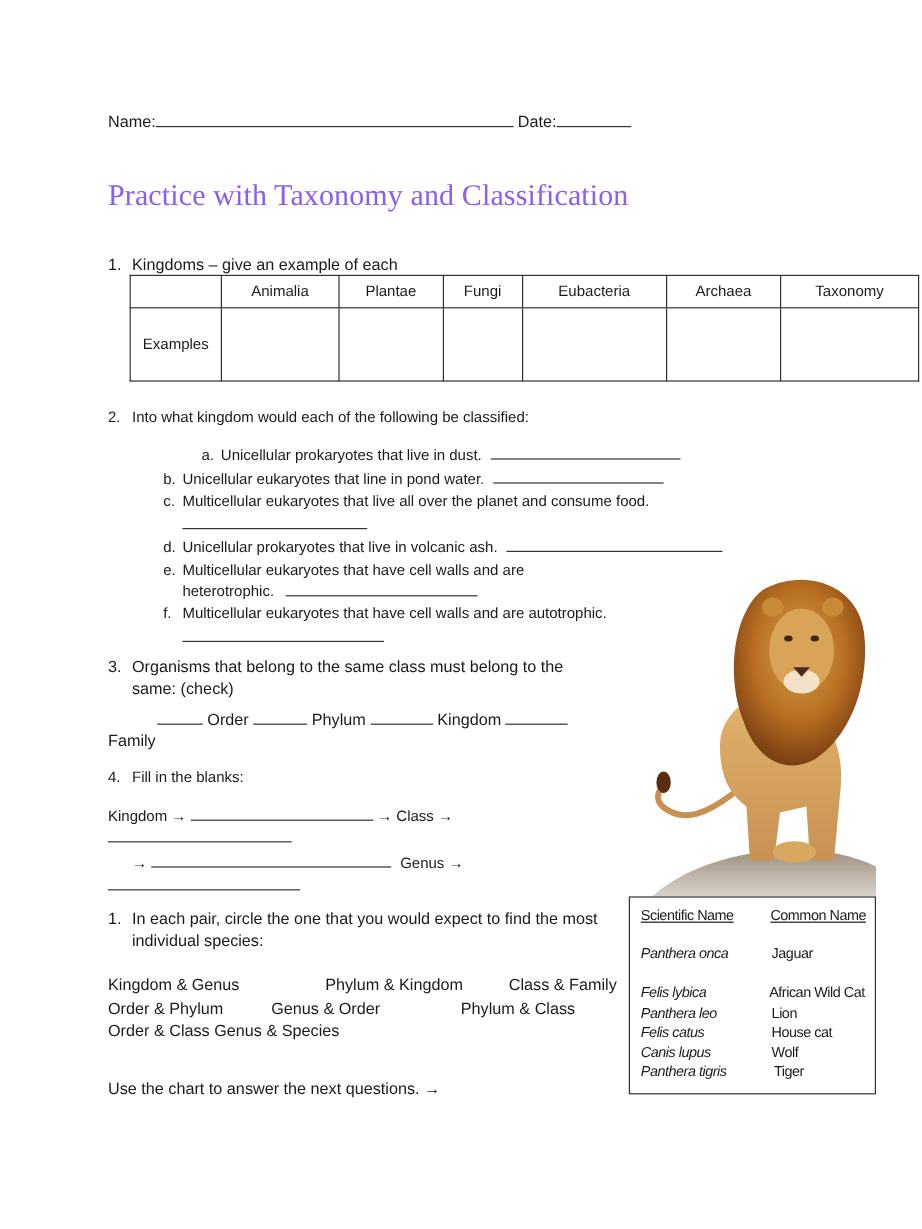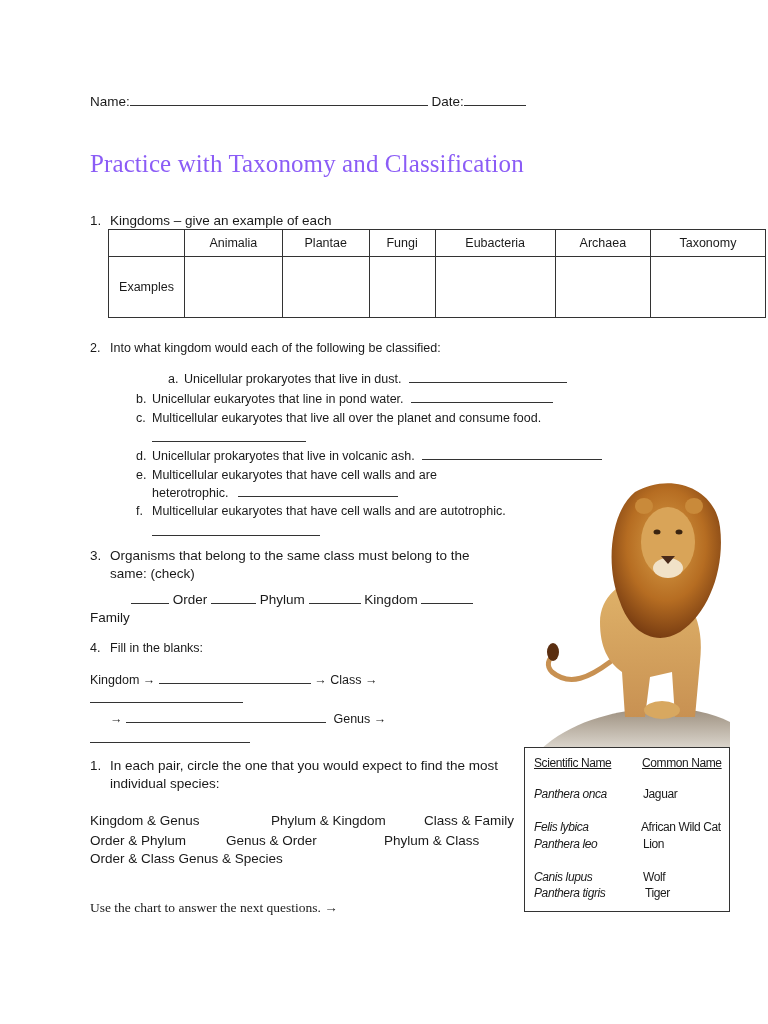--- a/index.html
+++ b/index.html
@@ -141,21 +141,21 @@
 </div>
 <div class="abs t13" style="left:110px; top:775px;">individual species:</div>
 <div class="abs t13" style="left:90px; top:812px;">Kingdom &amp; Genus</div>
 <div class="abs t13" style="left:271px; top:812px;">Phylum &amp; Kingdom</div>
 <div class="abs t13" style="left:424px; top:812px;">Class &amp; Family</div>
 <div class="abs t13" style="left:90px; top:832px;">Order &amp; Phylum</div>
 <div class="abs t13" style="left:226px; top:832px;">Genus &amp; Order</div>
 <div class="abs t13" style="left:384px; top:832px;">Phylum &amp; Class</div>
 <div class="abs t13" style="left:90px; top:850px;">Order &amp; Class Genus &amp; Species</div>
 
-<div class="abs t13" style="left:90px; top:899px;font-family:Liberation Serif, serif;">Use the chart to answer the next questions. →</div>
+<div class="abs t13" style="left:90px; top:899px;">Use the chart to answer the next questions. →</div>
 
 <div class="abs lion">
   <svg width="190" height="278" viewBox="0 0 190 278" xmlns="http://www.w3.org/2000/svg">
     <defs>
       <radialGradient id="mane" cx="50%" cy="40%" r="60%">
         <stop offset="0%" stop-color="#d9a04a"></stop>
         <stop offset="60%" stop-color="#b66d22"></stop>
         <stop offset="100%" stop-color="#7a3e12"></stop>
       </radialGradient>
       <linearGradient id="body" x1="0" y1="0" x2="0" y2="1">
@@ -199,20 +199,24 @@
     <span class="com">Jaguar</span>
   </div>
   <div class="row" style="top:72px;">
     <span class="sci">Felis lybica</span>
     <span class="com" style="left:116px;">African Wild Cat</span>
   </div>
   <div class="row" style="top:88.5px;">
     <span class="sci">Panthera leo</span>
     <span class="com">Lion</span>
   </div>
+  <div class="row" style="top:105px;">
+    <span class="sci">Felis catus</span>
+    <span class="com">House cat</span>
+  </div>
   <div class="row" style="top:121.5px;">
     <span class="sci">Canis lupus</span>
     <span class="com">Wolf</span>
   </div>
   <div class="row" style="top:138px;">
     <span class="sci">Panthera tigris</span>
     <span class="com" style="left:120px;">Tiger</span>
   </div>
 </div>
 

